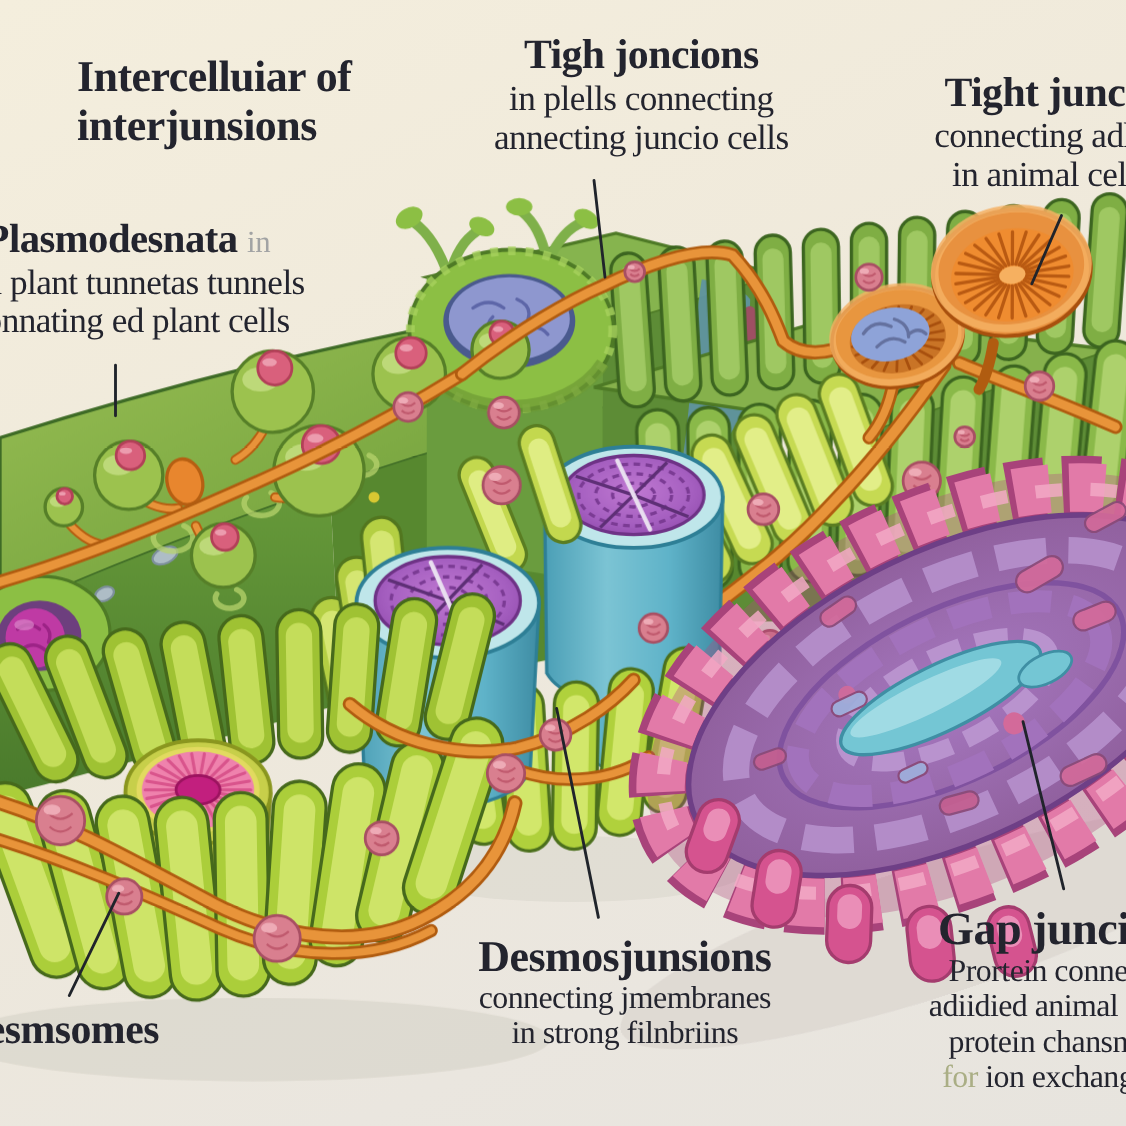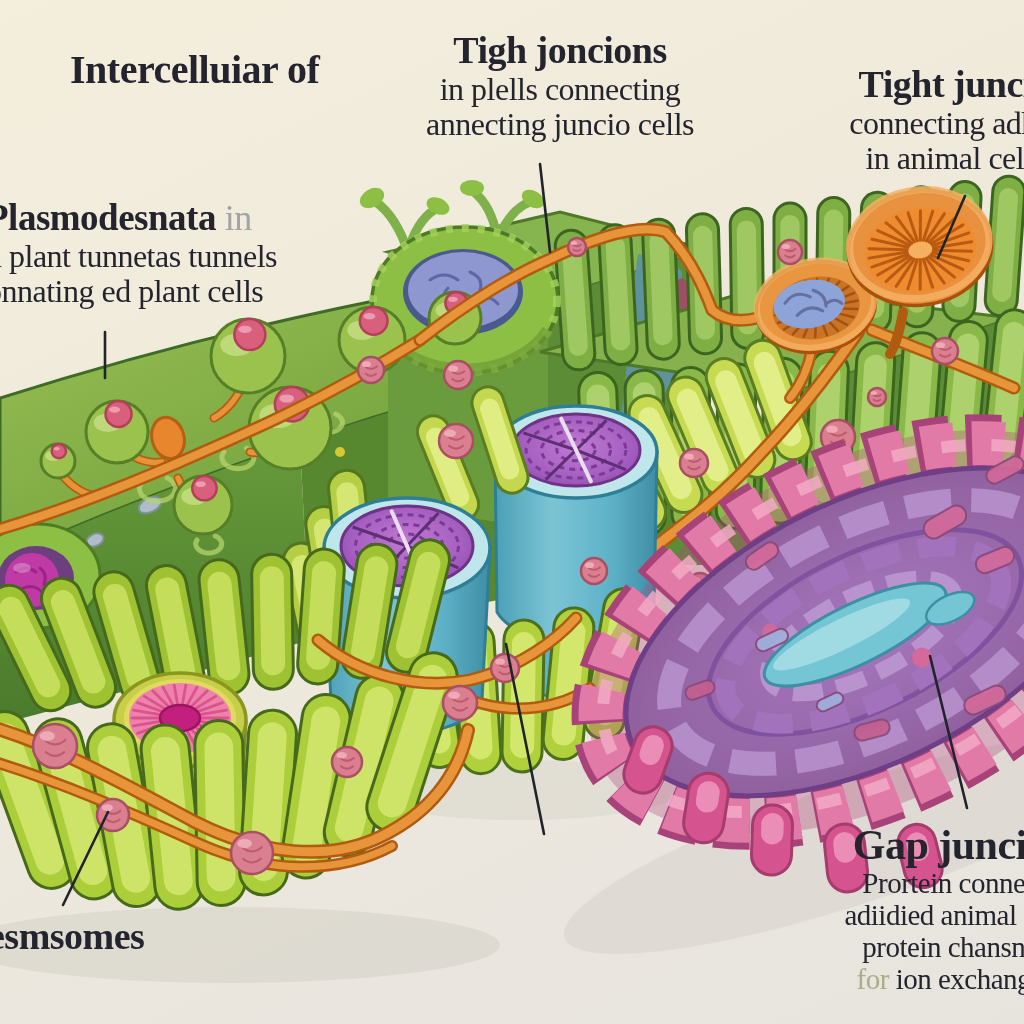--- a/index.html
+++ b/index.html
@@ -662,45 +662,51 @@
     <line x1="540" y1="164" x2="550" y2="252"></line>
     <line x1="965" y1="196" x2="938" y2="258"></line>
     <line x1="63" y1="905" x2="108" y2="812"></line>
     <line x1="544" y1="834" x2="506" y2="644"></line>
     <line x1="930" y1="656" x2="967" y2="808"></line>
   </g>
 </svg>
 
 <div class="lbl h1" style="left:70px;top:48px">
   <div>Intercelluiar of</div>
+  <div>interjunsions</div>
 </div>
 
-<div class="lbl ctr" style="left:385px;top:30px;width:350px">
+<div class="lbl ctr" style="left:408px;top:30px;width:350px">
   <div class="h2">Tigh joncions</div>
   <div class="b1">in plells connecting</div>
   <div class="b1">annecting juncio cells</div>
 </div>
 
 <div class="lbl ctr" style="left:790px;top:64px;width:330px">
   <div class="h2">Tight juncio</div>
   <div class="b1">connecting adhut</div>
   <div class="b1">in animal cells</div>
 </div>
 
 <div class="lbl" style="left:-14px;top:198px">
   <div style="font-size:37px;font-weight:bold">
     <span>Plasmodesnata</span>
-    <span class="faded2" style="font-weight:normal;font-size:36px">in</span>
+    <span class="faded2" style="font-weight:normal;font-size:28px">in</span>
   </div>
   <div class="b1">n plant tunnetas tunnels</div>
   <div class="b1">onnating ed plant cells</div>
 </div>
 
 <div class="lbl h2" style="left:-12px;top:916px">esmsomes</div>
 
+<div class="lbl ctr" style="left:368px;top:848px;width:400px">
+  <div class="h3" style="font-size:40px">Desmosjunsions</div>
+  <div class="b2">connecting jmembranes</div>
+  <div class="b2">in strong filnbriins</div>
+</div>
 
 <div class="lbl ctr" style="left:740px;top:822px;width:420px">
   <div class="h3">Gap juncio</div>
   <div class="b2">Prortein connec</div>
   <div class="b2">adiidied animal cel</div>
   <div class="b2">protein chansne</div>
   <div class="b2">
     <span class="faded">for</span>
     <span> </span>
     <span>ion exchange</span>

